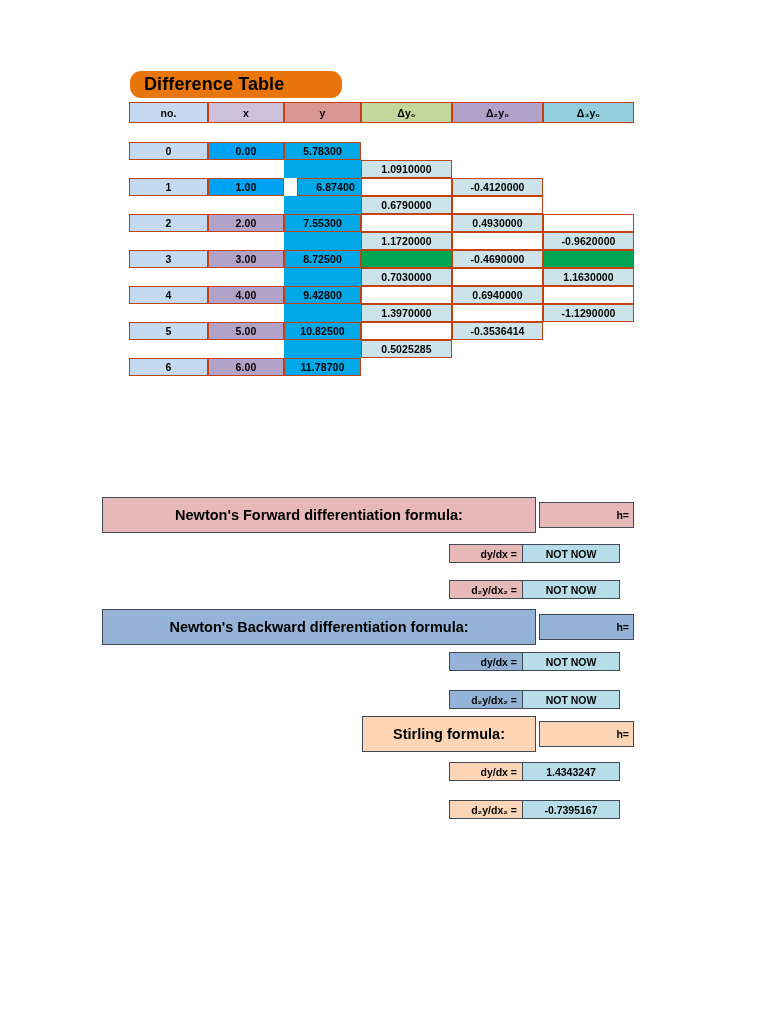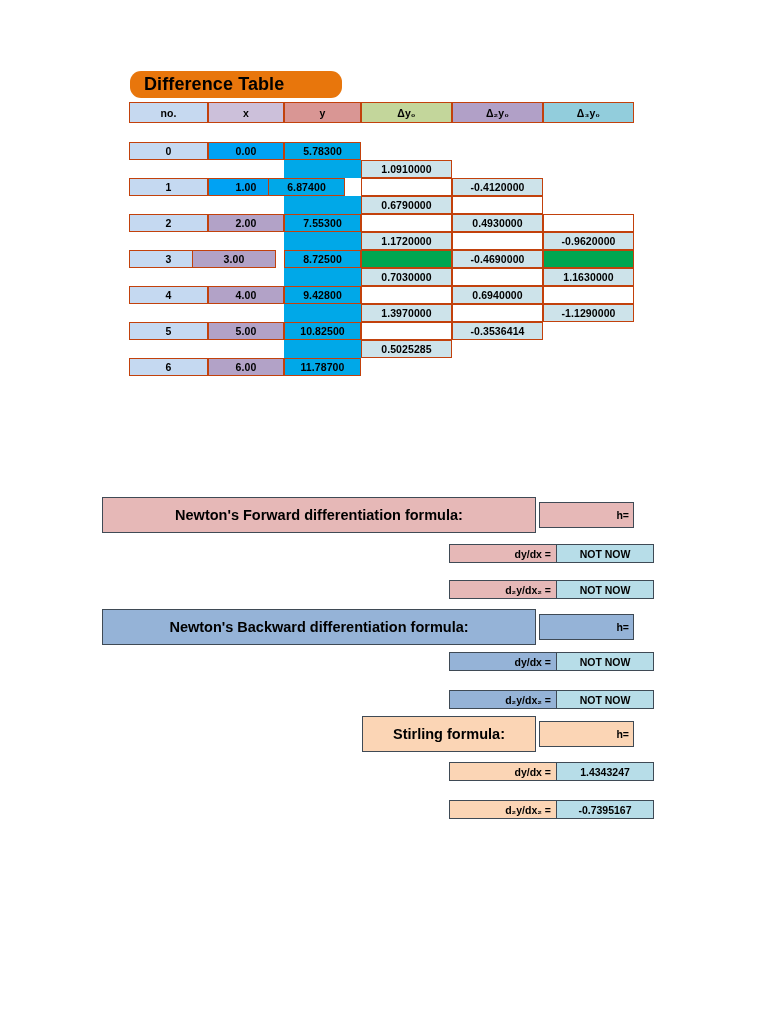--- a/index.html
+++ b/index.html
@@ -90,21 +90,21 @@
     color: #000;
     display: flex;
     align-items: center;
     justify-content: flex-end;
     padding-right: 4px;
     border: 1px solid #3f4a55;
     box-sizing: border-box;
   }
   .res-row { position: absolute; display: flex; height: 19px; }
   .res-label {
-    width: 108px;
+    width: 74px;
     font-size: 10.5px;
     font-weight: bold;
     color: #000;
     display: flex;
     align-items: center;
     justify-content: flex-end;
     padding-right: 5px;
     border: 1px solid #3f4a55;
     box-sizing: border-box;
   }
@@ -143,21 +143,21 @@
 
   <div class="cell val b-no" style="left:0px;   top:40px; width:79px;">0</div>
   <div class="cell val b-xhl" style="left:79px;  top:40px; width:76px;">0.00</div>
   <div class="cell val b-y" style="left:155px; top:40px; width:77px;">5.78300</div>
 
   <div class="cell val b-y noborder" style="left:155px; top:58px; width:77px;"></div>
   <div class="cell val b-diff" style="left:232px; top:58px; width:91px;">1.0910000</div>
 
   <div class="cell val b-no" style="left:0px;   top:76px; width:79px;">1</div>
   <div class="cell val b-xhl" style="left:79px;  top:76px; width:76px;">1.00</div>
-  <div class="cell val b-y" style="left:139px; top:76px; width:77px;">6.87400</div>
+  <div class="cell val b-y" style="left:168px; top:76px; width:77px;">6.87400</div>
   <div class="cell val b-blank" style="left:232px; top:76px; width:91px;"></div>
   <div class="cell val b-diff" style="left:323px; top:76px; width:91px;">-0.4120000</div>
 
   <div class="cell val b-y noborder" style="left:155px; top:94px; width:77px;"></div>
   <div class="cell val b-diff" style="left:232px; top:94px; width:91px;text-align:right;">0.6790000</div>
   <div class="cell val b-blank" style="left:323px; top:94px; width:91px;"></div>
   <div class="cell val b-diff" style="left:414px; top:94px; width:91px;margin-top:37px;">0.9050000</div>
 
   <div class="cell val b-no" style="left:0px;   top:112px; width:79px;">2</div>
   <div class="cell val b-x" style="left:79px;  top:112px; width:76px;">2.00</div>
@@ -165,21 +165,21 @@
   <div class="cell val b-blank" style="left:232px; top:112px; width:91px;"></div>
   <div class="cell val b-diff" style="left:323px; top:112px; width:91px;">0.4930000</div>
   <div class="cell val b-blank" style="left:414px; top:112px; width:91px;"></div>
 
   <div class="cell val b-y noborder" style="left:155px; top:130px; width:77px;"></div>
   <div class="cell val b-diff" style="left:232px; top:130px; width:91px;">1.1720000</div>
   <div class="cell val b-blank" style="left:323px; top:130px; width:91px;"></div>
   <div class="cell val b-diff" style="left:414px; top:130px; width:91px;">-0.9620000</div>
 
   <div class="cell val b-no" style="left:0px;   top:148px; width:79px;">3</div>
-  <div class="cell val b-x" style="left:63px;  top:148px; width:84px;">3.00</div>
+  <div class="cell val b-x" style="left:79px;  top:148px; width:76px;">3.00</div>
   <div class="cell val b-y" style="left:155px; top:148px; width:77px;">8.72500</div>
   <div class="cell val b-green" style="left:232px; top:148px; width:91px;"></div>
   <div class="cell val b-diff" style="left:323px; top:148px; width:91px;">-0.4690000</div>
   <div class="cell val b-green" style="left:414px; top:148px; width:91px;"></div>
 
   <div class="cell val b-y noborder" style="left:155px; top:166px; width:77px;"></div>
   <div class="cell val b-diff" style="left:232px; top:166px; width:91px;">0.7030000</div>
   <div class="cell val b-blank" style="left:323px; top:166px; width:91px;"></div>
   <div class="cell val b-diff" style="left:414px; top:166px; width:91px;">1.1630000</div>
 

